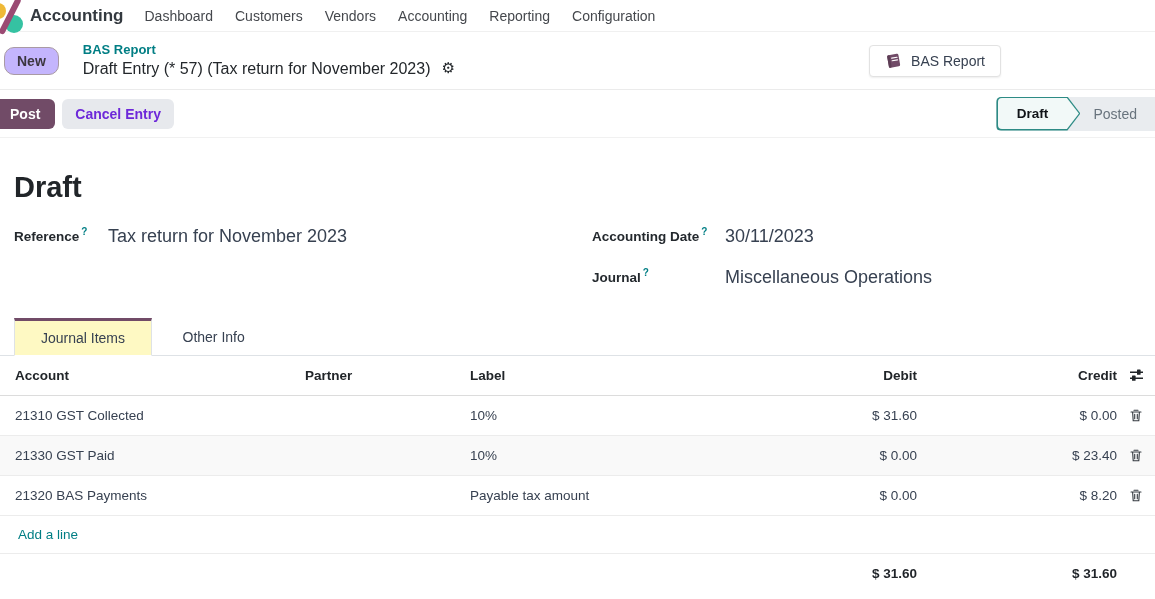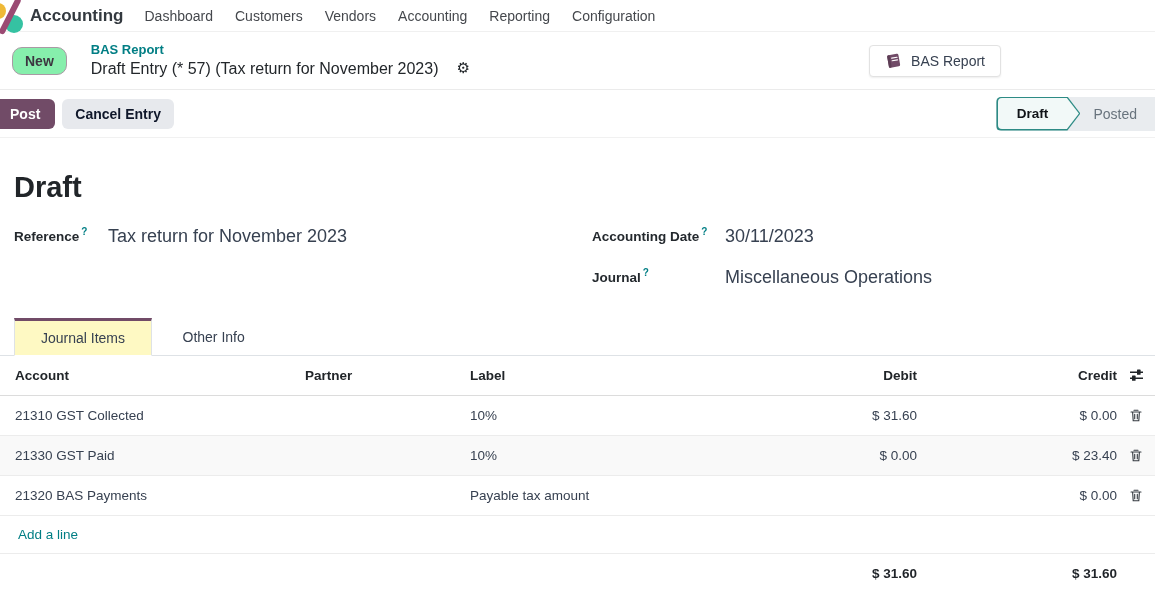--- a/index.html
+++ b/index.html
@@ -11,35 +11,35 @@
     border-bottom:1px solid #f0f0f0; }
   .logo { position:relative; width:34px; height:36px; margin-left:-7px; flex:0 0 auto; }
   .logo .dot-y { position:absolute; left:-3px; top:5px; width:16px; height:16px; border-radius:50%; background:#efb937; }
   .logo .dot-t { position:absolute; left:12px; top:17px; width:18px; height:18px; border-radius:50%; background:#35c2a2; }
   .logo .slash { position:absolute; left:14px; top:-2px; width:6px; height:40px; background:#9b4a73; border-radius:3px; transform:rotate(27deg); }
   .brand { font-size:17px; font-weight:700; color:#33393f; margin:0 10px 0 3px; }
   .nav-item { font-size:14px; color:#45484d; padding:0 11px; cursor:pointer; }
 
   
   .crumb-row { height:58px; display:flex; align-items:center; border-bottom:1px solid #ebebeb; }
-  .btn-new { margin-left:12px; padding:5px 12px; font-size:14px; font-weight:600; color:#3c3640;
-    background:#86efac; border:1px solid #a99aa4; border-radius:10px; cursor:pointer; }
+  .btn-new { margin-left:4px; padding:5px 12px; font-size:14px; font-weight:600; color:#3c3640;
+    background:#c4b5fd; border:1px solid #a99aa4; border-radius:10px; cursor:pointer; }
   .crumbs { margin-left:24px; line-height:1.25; }
   .crumb-parent { font-size:13px; font-weight:700; color:#017e84; cursor:pointer; }
-  .crumb-title { font-size:16px; color:#23272b; display:flex; align-items:center; gap:18px; }
+  .crumb-title { font-size:16px; color:#23272b; display:flex; align-items:center; gap:11px; }
   .gear { font-size:15px; color:#23272b; cursor:pointer; }
   .btn-action { margin-left:auto; margin-right:154px; display:flex; align-items:center; gap:9px;
     padding:7px 15px; font-size:14px; color:#374151; background:#fff; border:1px solid #e2e2e2;
     border-radius:4px; box-shadow:0 1px 2px rgba(0,0,0,.07); cursor:pointer; }
 
   
   .status-row { height:48px; display:flex; align-items:center; border-bottom:1px solid #f1f1f1; }
   .btn-post { margin-left:-5px; padding:7px 15px; font-size:14px; font-weight:600; color:#fff;
     background:#714B67; border:none; border-radius:6px; cursor:pointer; }
-  .btn-cancel { margin-left:7px; padding:7px 13px; font-size:14px; font-weight:600; color:#0f172a;
+  .btn-cancel { margin-left:7px; padding:7px 13px; font-size:14px; font-weight:600; color:#6d28d9;
     background:#e7e9ed; border:none; border-radius:6px; cursor:pointer; }
   .status-widget { margin-left:auto; display:flex; align-items:center; background:#e9ecef;
     border-radius:6px 0 0 6px; height:34px; }
   .state-active { position:relative; width:84px; height:34px; border-radius:5px 0 0 5px;
     clip-path:polygon(0 0, calc(100% - 13px) 0, 100% 50%, calc(100% - 13px) 100%, 0 100%);
     background:#2d8b85; cursor:pointer; }
   .state-active .fill { position:absolute; inset:1.5px; border-radius:4px 0 0 4px;
     clip-path:polygon(0 0, calc(100% - 12px) 0, 100% 50%, calc(100% - 12px) 100%, 0 100%);
     background:#f2f9f8; }
   .state-active .lbl { position:absolute; inset:0; display:flex; align-items:center; justify-content:center;
@@ -211,20 +211,21 @@
           </svg>
     </span>
       </div>
   </div>
 
   <div class="jrow">
     <div class="c-account">21320 BAS Payments</div>
     <div class="c-partner"></div>
     <div class="c-label">Payable tax amount</div>
     <div class="c-debit">$ 0.00</div>
+    <div class="c-credit">$ 8.20</div>
     <div class="c-tools">
         <span class="icon-btn">
       <svg width="12" height="13" viewBox="0 0 12 13">
             <path d="M1 3h10M4 1.2h4M2.6 3l.6 8.8h5.6L9.4 3M4.7 5.2v4.6M7.3 5.2v4.6" stroke="#343a40" stroke-width="1.1" fill="none" stroke-linecap="round"></path>
           </svg>
     </span>
       </div>
   </div>
 
   <div class="addline-row">

